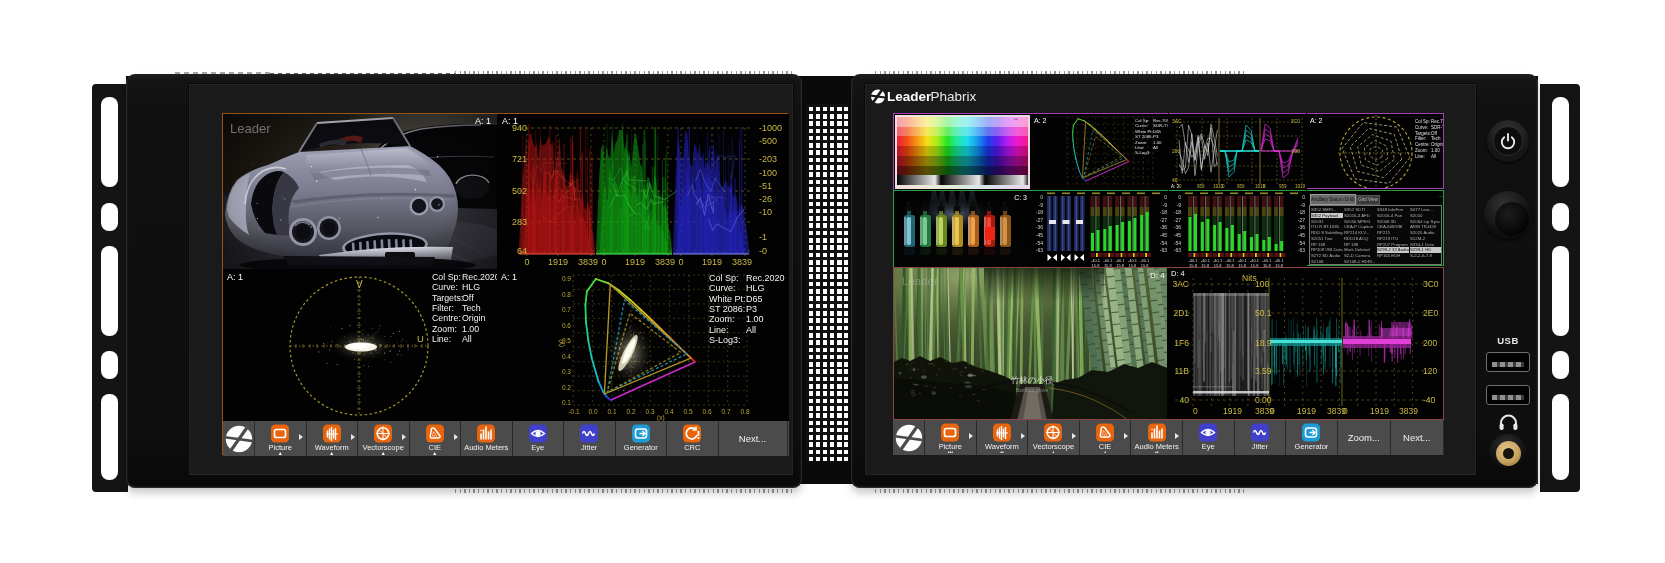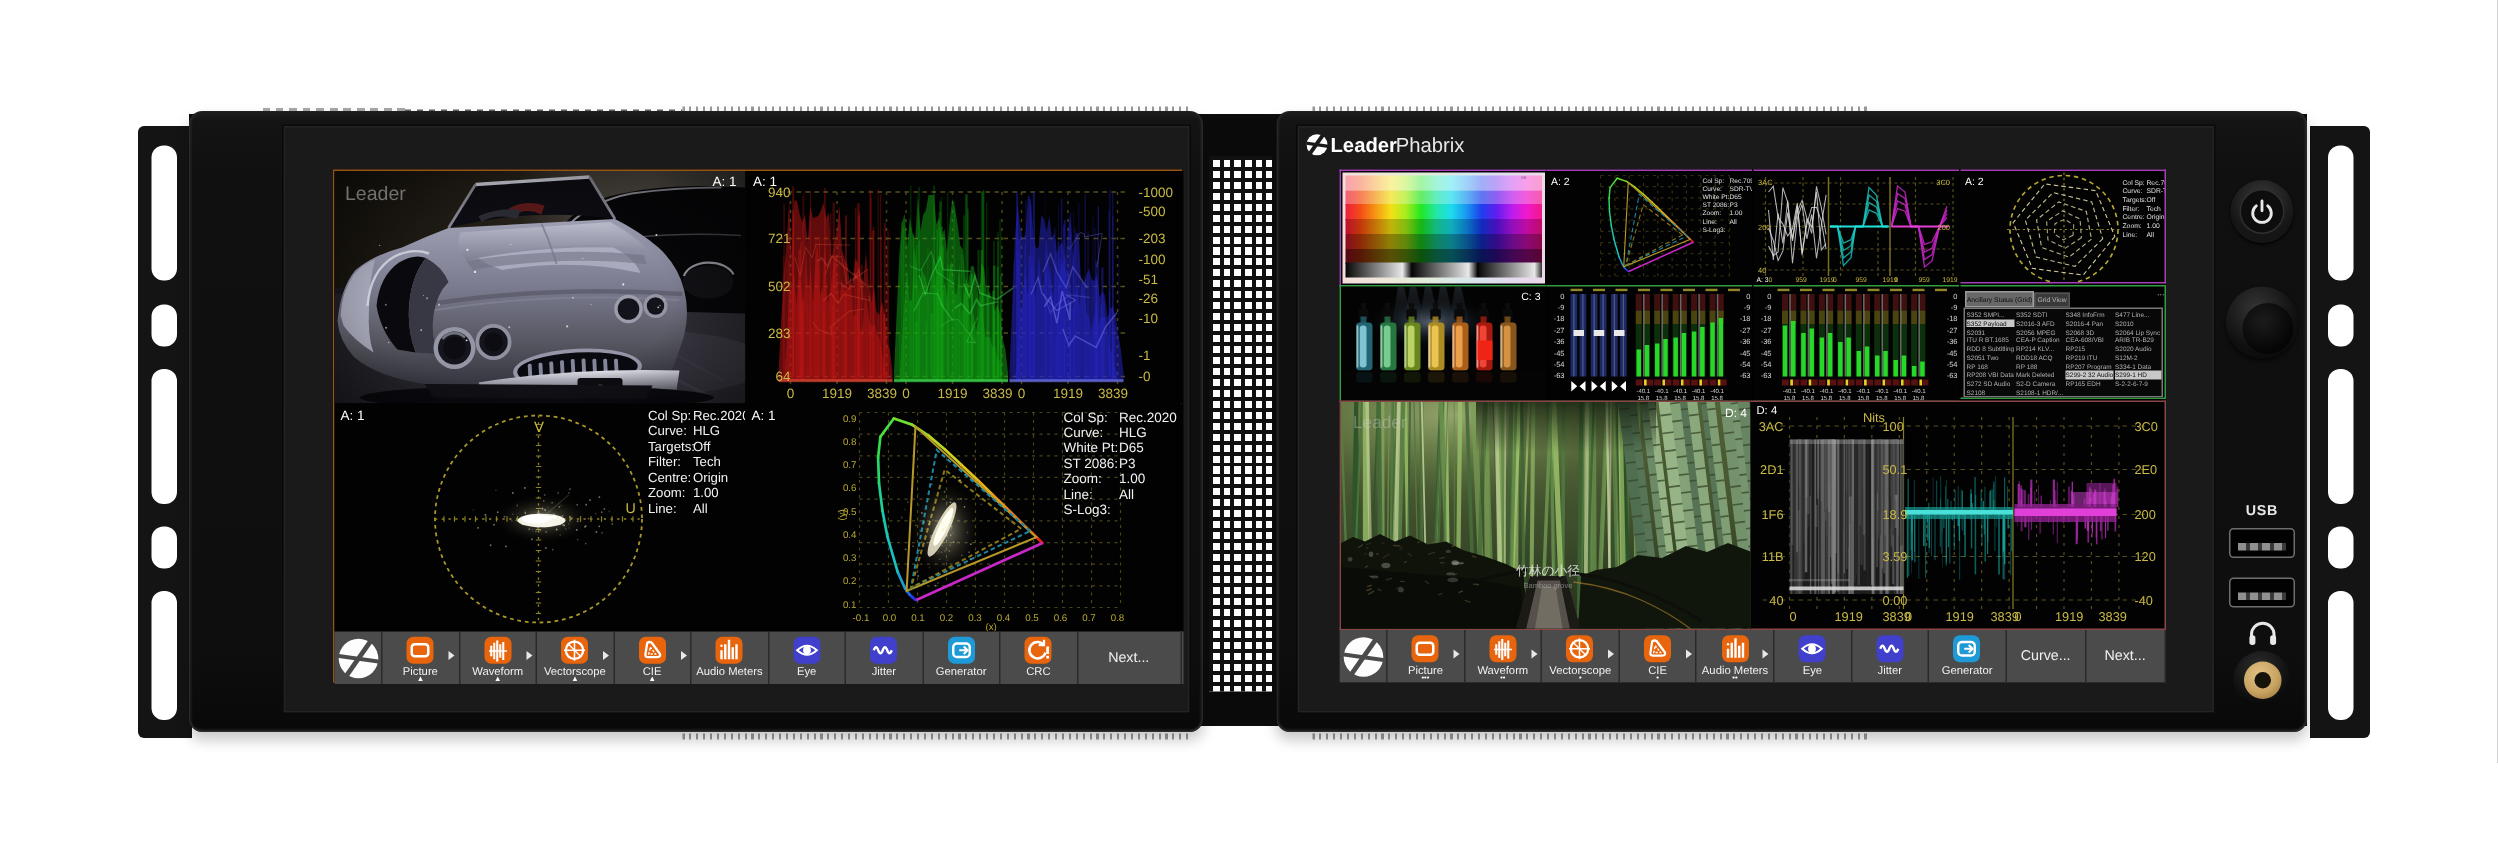--- a/index.html
+++ b/index.html
@@ -2353,21 +2353,21 @@
           <div class="ticon">
             <svg width="19" height="19" style="display:block">
               <rect x="0.5" y="0.5" width="18" height="18" rx="4.5" fill="#1e9ad6"></rect>
               <rect x="4" y="5" width="11" height="9" rx="2.5" fill="none" stroke="#fff" stroke-width="1.6"></rect>
               <path d="M8 9.5 L13 9.5 M11 7 L13.5 9.5 L11 12" stroke="#fff" stroke-width="1.4" fill="none"></path>
             </svg>
           </div>
           <div class="tlabel">Generator</div>
         </div>
         <div class="tbtn" style="width: 53px;">
-          <div class="tnext">Curve...</div>
+          <div class="tnext">Zoom...</div>
         </div>
         <div class="tbtn" style="width: 53px;">
           <div class="tnext">Next...</div>
         </div>
       </div>
   </div>
 
   <div id="controls">
       <div class="abs" style="left: 1487px; top: 120px; width: 42px; height: 42px; border-radius: 50%; background: radial-gradient(circle at 50% 32%, rgb(58, 58, 58), rgb(21, 21, 21) 65%); box-shadow: rgb(0, 0, 0) 0px 1px 2px;"></div>
       <div class="abs" style="left: 1493px; top: 126px; width: 30px; height: 30px; border-radius: 50%; background: rgb(13, 13, 13); border: 1px solid rgb(46, 46, 46); box-sizing: border-box;"></div>

